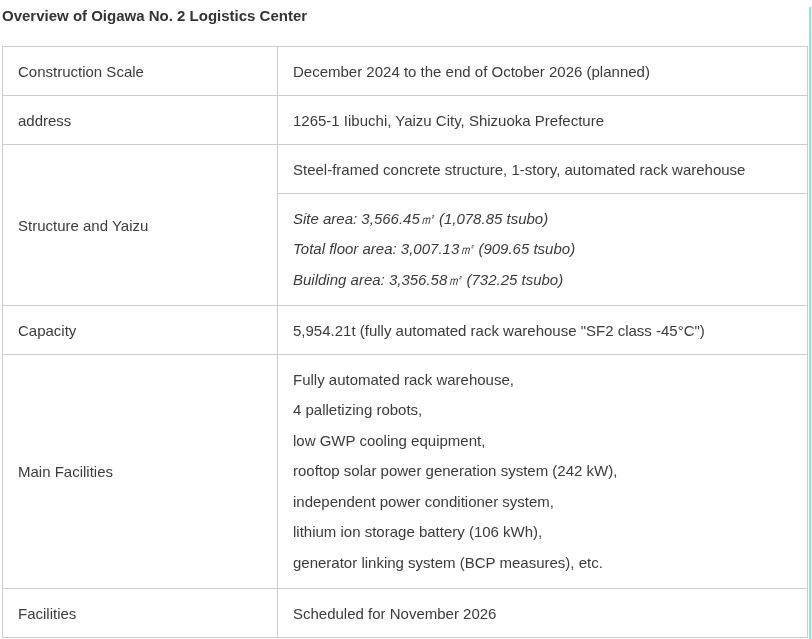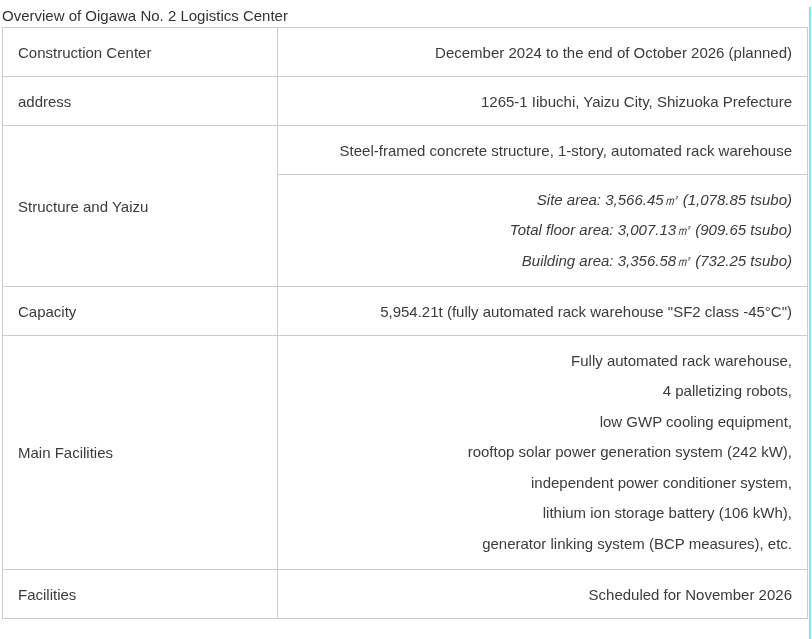--- a/index.html
+++ b/index.html
@@ -9,43 +9,43 @@
     background: #ffffff;
     font-family: "Liberation Sans", sans-serif;
     color: #3b3b3b;
     overflow: hidden;
   }
   .page {
     position: relative;
     width: 812px; height: 639px;
   }
   .page-title {
-    margin: 7px 0 3px 2px;
+    margin: 7px 0 22px 2px;
     font-size: 15px;
     line-height: 17px;
-    font-weight: normal;
+    font-weight: bold;
     color: #333333;
   }
   table.overview {
     border-collapse: collapse;
     margin-left: 2px;
     width: 805px;
     table-layout: fixed;
   }
   table.overview td {
     border: 1px solid #cccccc;
     font-size: 15px;
     color: #3b3b3b;
     padding: 0 15px;
     vertical-align: middle;
     overflow: hidden;
     white-space: nowrap;
   }
   td.label-cell { width: 275px; }
-  td.value-cell { width: 530px; border-right: none; text-align: right; }
+  td.value-cell { width: 530px; border-right: none; }
   tr.h-single td { height: 49px; }
   tr.h-sub1 td { height: 49px; }
   tr.h-sub2 td { height: 112px; font-style: italic; }
   tr.h-main td { height: 234px; }
   .cell-line { line-height: 30.5px; }
   .right-edge-line {
     position: absolute;
     top: 0; right: 1px;
     width: 2px; height: 639px;
     background: #7feae5;
@@ -54,21 +54,21 @@
 </head>
 <body>
 
 <div class="page">
 
   <div class="page-title">Overview of Oigawa No. 2 Logistics Center</div>
 
   <table class="overview">
     <tbody>
       <tr class="h-single">
-        <td class="label-cell">Construction Center</td>
+        <td class="label-cell">Construction Scale</td>
         <td class="value-cell">December 2024 to the end of October 2026 (planned)</td>
       </tr>
 
       <tr class="h-single">
         <td class="label-cell">address</td>
         <td class="value-cell">1265-1 Iibuchi, Yaizu City, Shizuoka Prefecture</td>
       </tr>
 
       <tr class="h-sub1">
         <td class="label-cell" rowspan="2">Structure and Yaizu</td>

